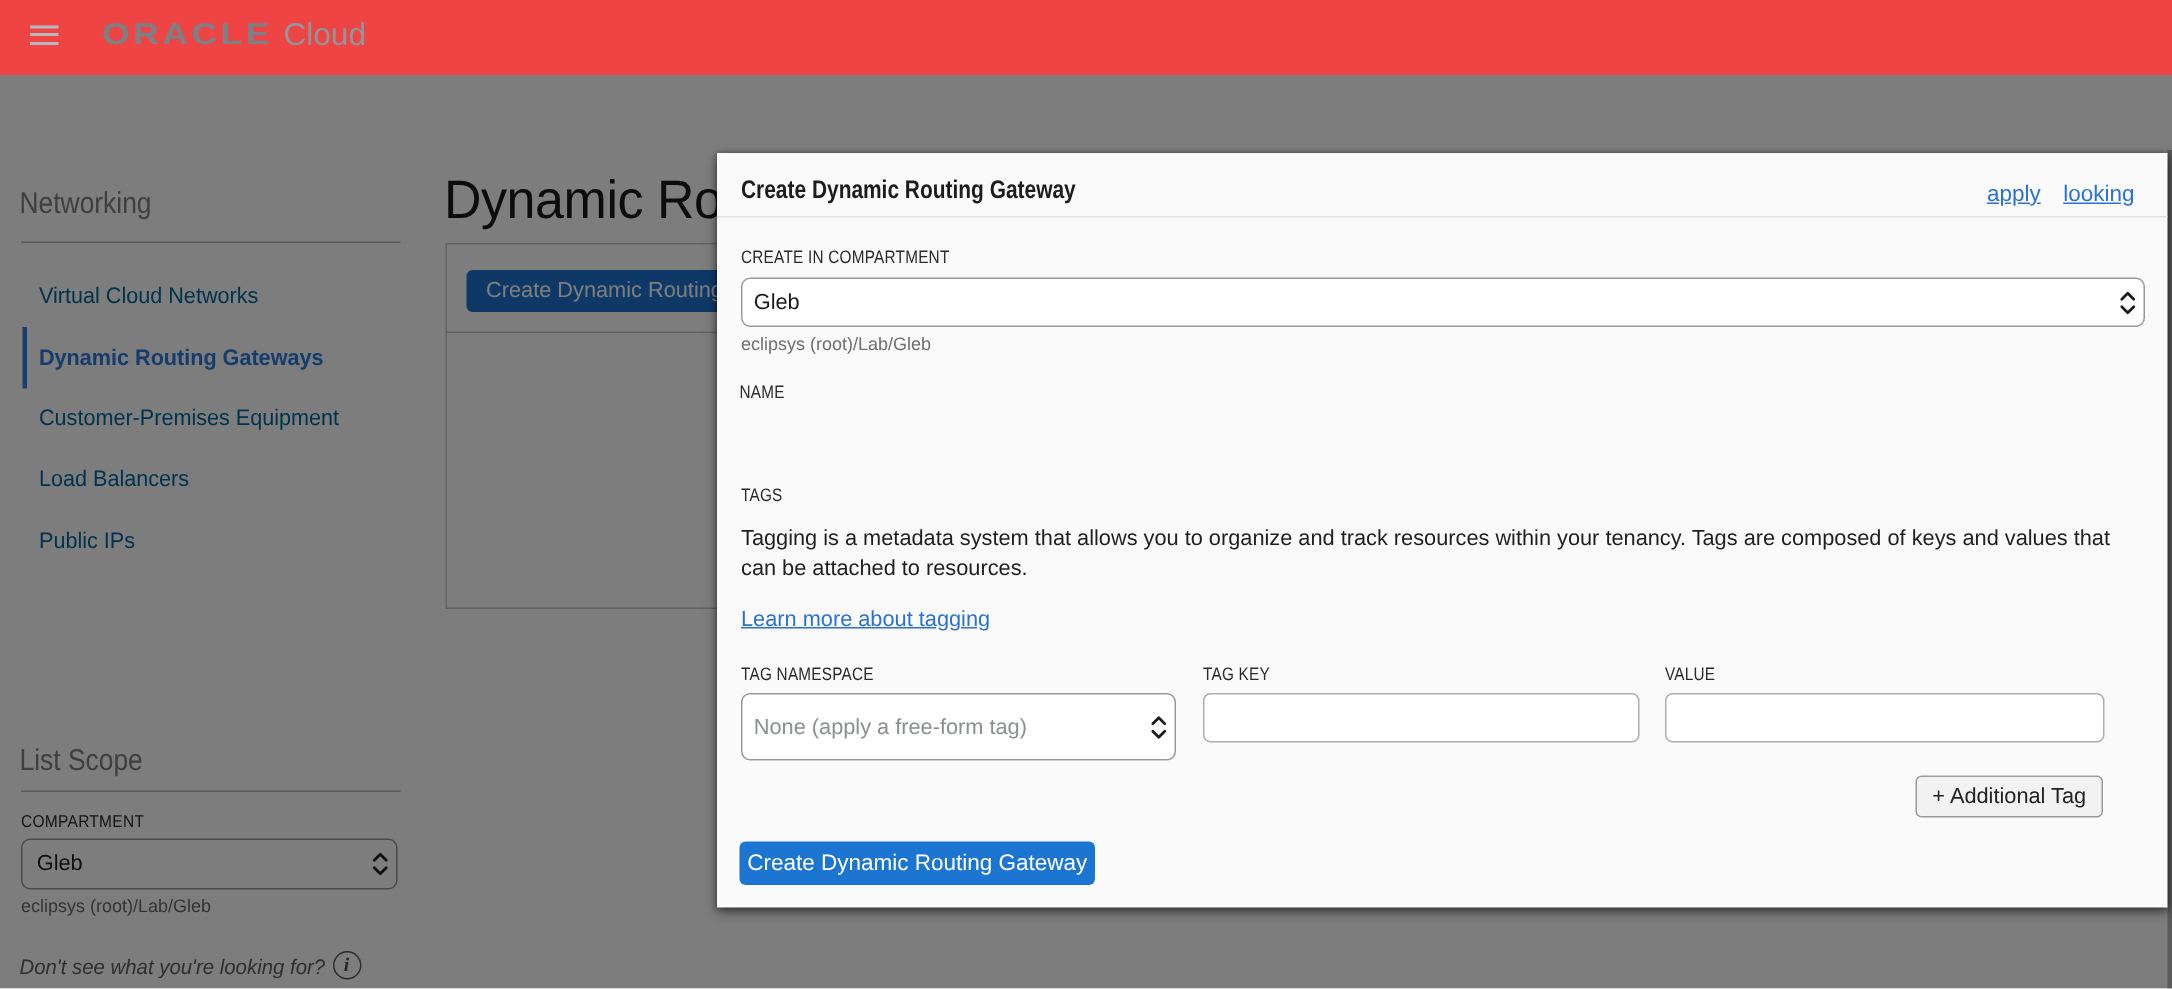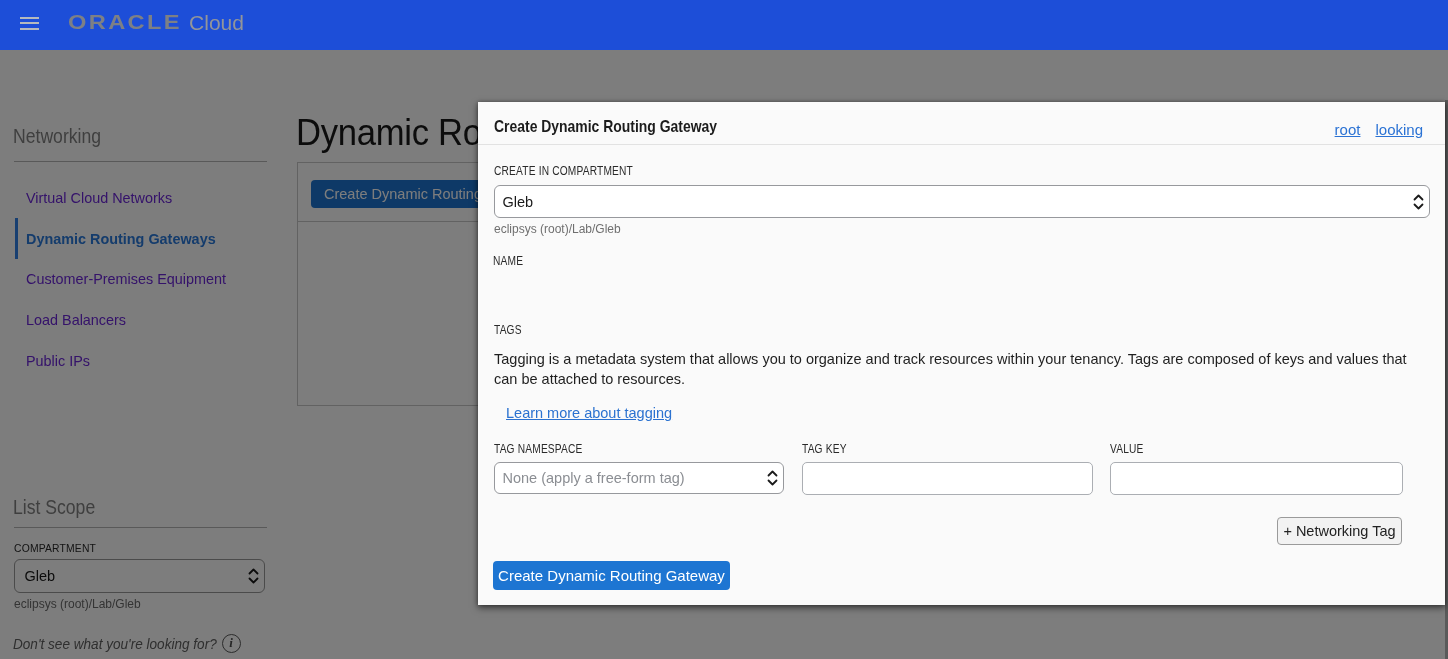--- a/index.html
+++ b/index.html
@@ -1,32 +1,32 @@
 <!DOCTYPE html>
 <html><head>
 <meta charset="utf-8">
 <style>
   * { margin:0; padding:0; box-sizing:border-box; }
   html,body { width:1448px; height:659px; overflow:hidden; }
   body { font-family:"Liberation Sans", sans-serif; background:#fff; position:relative; }
 
   
-  #topbar { position:absolute; left:0; top:0; width:1448px; height:50px; background:#1d4ed8; z-index:50; }
+  #topbar { position:absolute; left:0; top:0; width:1448px; height:50px; background:#ef4444; z-index:50; }
   #burger { position:absolute; left:20px; top:17px; width:19px; height:13px; }
   #burger div { height:2px; background:#b5b9be; margin-bottom:3.3px; }
   #logosvg { position:absolute; left:68px; top:0; }
 
   
   #page { position:absolute; left:0; top:50px; width:1448px; height:609px; background:#fff; }
 
   
   .sb-h { position:absolute; left:13px; color:#828282; font-size:20px; transform:scaleX(0.88); transform-origin:left top; white-space:nowrap; }
   .sb-hr { position:absolute; left:14px; width:253px; border-top:1px solid #b5b5b5; }
   #nav { position:absolute; left:15px; top:127px; width:252px; }
-  #nav a { display:flex; align-items:center; height:40.8px; padding-left:10.5px; color:#6d28d9; font-size:15px; text-decoration:none; }
+  #nav a { display:flex; align-items:center; height:40.8px; padding-left:10.5px; color:#0369a1; font-size:15px; text-decoration:none; }
   #nav a span { display:inline-block; transform:scaleX(0.96); transform-origin:left center; white-space:nowrap; }
   #nav a.active { font-weight:bold; color:#2a7adc; border-left:3px solid #3282e6; padding-left:7.5px; }
   .sb-label { position:absolute; left:14px; color:#2a2a2a; font-size:11.5px; font-weight:normal; letter-spacing:0.2px; transform:scaleX(0.9); transform-origin:left top; white-space:nowrap; }
   #sb-select { position:absolute; left:14px; top:509px; width:251px; height:34px; border:1px solid #999; border-radius:6px; background:#fff; font-size:14.5px; color:#1a1a1a; display:flex; align-items:center; padding-left:9.5px; }
   .sb-cap { position:absolute; left:14px; top:547px; font-size:12px; color:#6b6b6b; }
   #dontsee { position:absolute; left:13px; top:586px; font-size:14px; font-style:italic; color:#606060; transform:scaleX(0.97); transform-origin:left top; white-space:nowrap; }
   #infoi { position:absolute; left:221.5px; top:584px; width:19px; height:19px; border:1.8px solid #5a5a5a; border-radius:50%; color:#4f4f4f; font-size:13px; font-style:italic; font-weight:bold; text-align:center; line-height:15.5px; font-family:"Liberation Serif",serif; }
 
   
   #h1 { position:absolute; left:296px; top:62px; font-size:36px; color:#1a1a1a; letter-spacing:-0.3px; transform:scaleX(0.962); transform-origin:left top; white-space:nowrap; }
@@ -46,22 +46,22 @@
   #mhr { position:absolute; left:0; top:42px; width:967px; border-top:1px solid #e2e2e2; }
 
   .mlabel { position:absolute; color:#2a2a2a; font-size:12px; font-weight:normal; letter-spacing:0.2px; transform:scaleX(0.85); transform-origin:left top; white-space:nowrap; }
   .sel { position:absolute; border:1px solid #97999d; border-radius:6px; background:#fff; display:flex; align-items:center; font-size:14.5px; color:#1a1a1a; }
   .chev { position:absolute; right:4px; top:50%; transform:translateY(-50%); }
   #c-select { left:16px; top:83px; width:936px; height:33px; padding-left:7.5px; }
   .mcap { position:absolute; left:16px; top:120px; font-size:12px; color:#6f6f6f; }
   #nameinput { position:absolute; left:15px; top:166px; width:938px; height:36px; border:2px solid #3f83e0; border-radius:6px; background:#fff; box-shadow:0 0 3px rgba(63,131,224,0.5); display:flex; align-items:center; font-size:15px; color:#111; padding-left:8px; }
   #cursor { display:inline-block; width:2px; height:17px; background:#111; margin-left:-6px; }
   #tagp { position:absolute; left:16px; top:247px; width:925px; font-size:14.5px; line-height:20px; color:#1f1f1f; }
-  #learn { position:absolute; left:16px; top:303px; font-size:14.5px; color:#2b72d0; text-decoration:underline;margin-left:12px; }
-  #ns-select { left:16px; top:360px; width:290px; height:32px; padding-left:7.5px; color:#8b8e93; font-size:14.5px; }
+  #learn { position:absolute; left:16px; top:303px; font-size:14.5px; color:#2b72d0; text-decoration:underline; }
+  #ns-select { left:16px; top:360px; width:290px; height:45px; padding-left:7.5px; color:#8b8e93; font-size:14.5px; }
   .minput { position:absolute; top:360px; height:33px; border:1px solid #abaeb3; border-radius:5px; background:#fff; }
   #addtag { position:absolute; left:799px; top:415px; width:125px; height:28px; background:#f2f2f2; border:1px solid #9a9a9a; border-radius:4px; font-size:14.5px; color:#222; display:flex; align-items:center; justify-content:center; }
   #createbtn { position:absolute; left:15px; top:459px; width:237px; height:29px; background:#1d75d2; border-radius:4px; color:#fff; font-size:15px; display:flex; align-items:center; justify-content:center; }
 </style>
 </head>
 <body>
 
 <div id="page">
   <div class="sb-h" style="top:75px;">Networking</div>
   <div class="sb-hr" style="top:111px;"></div>
@@ -113,21 +113,21 @@
       <div></div>
     </div>
   <svg id="logosvg" width="200" height="50">
       <text x="0" y="29.2" font-family="Liberation Sans, sans-serif" font-size="20" font-weight="bold" letter-spacing="2" textLength="114" lengthAdjust="spacingAndGlyphs" fill="#7d8085">ORACLE</text>
       <text x="121" y="29.7" font-family="Liberation Sans, sans-serif" font-size="21" fill="#92959a" textLength="55" lengthAdjust="spacingAndGlyphs">Cloud</text>
     </svg>
 </div>
 
 <div id="modal">
   <div id="mtitle">Create Dynamic Routing Gateway</div>
-  <div id="mlinks"><a href="#">root</a><a href="#">looking</a></div>
+  <div id="mlinks"><a href="#">apply</a><a href="#">looking</a></div>
   <div id="mhr"></div>
 
   <div class="mlabel" style="left:16px; top:62px;">CREATE IN COMPARTMENT</div>
   <div class="sel" id="c-select">Gleb
     <svg class="chev" width="13" height="19" viewBox="0 0 13 19">
         <path d="M2.5 7 L6.5 3 L10.5 7" fill="none" stroke="#1a1a1a" stroke-width="1.8" stroke-linecap="round" stroke-linejoin="round"></path>
         <path d="M2.5 12 L6.5 16 L10.5 12" fill="none" stroke="#1a1a1a" stroke-width="1.8" stroke-linecap="round" stroke-linejoin="round"></path>
       </svg>
   </div>
   <div class="mcap">eclipsys (root)/Lab/Gleb</div>
@@ -143,15 +143,15 @@
   <div class="mlabel" style="left:632px; top:340px;">VALUE</div>
   <div class="sel" id="ns-select">None (apply a free-form tag)
     <svg class="chev" width="13" height="19" viewBox="0 0 13 19">
         <path d="M2.5 7 L6.5 3 L10.5 7" fill="none" stroke="#1a1a1a" stroke-width="1.8" stroke-linecap="round" stroke-linejoin="round"></path>
         <path d="M2.5 12 L6.5 16 L10.5 12" fill="none" stroke="#1a1a1a" stroke-width="1.8" stroke-linecap="round" stroke-linejoin="round"></path>
       </svg>
   </div>
   <div class="minput" style="left:324px; width:291px;"></div>
   <div class="minput" style="left:632px; width:293px;"></div>
 
-  <div id="addtag">+ Networking Tag</div>
+  <div id="addtag">+ Additional Tag</div>
   <div id="createbtn">Create Dynamic Routing Gateway</div>
 </div>
 
 </body></html>

